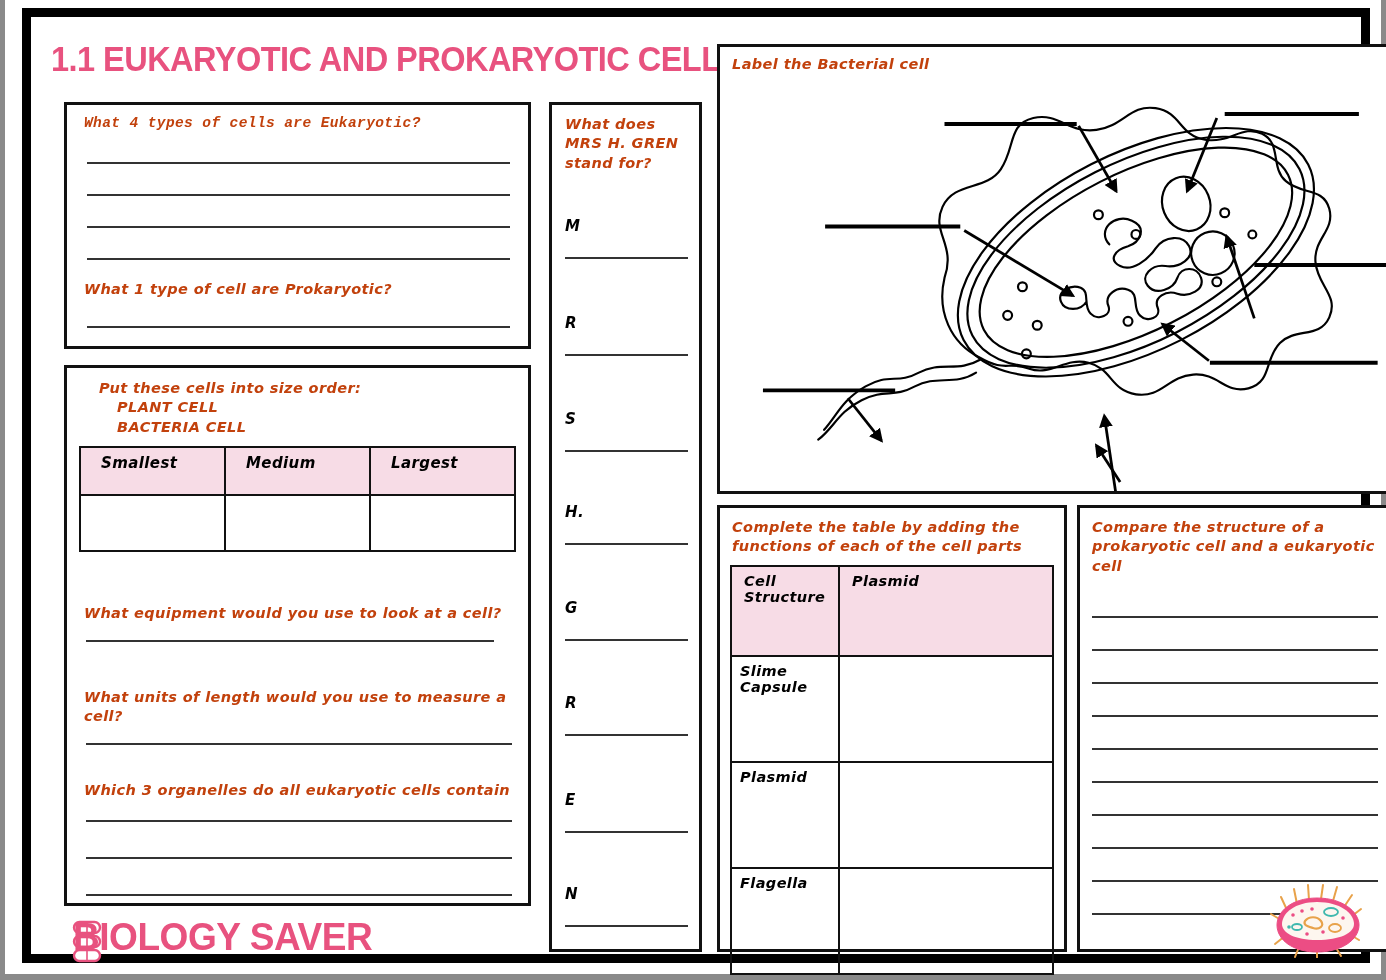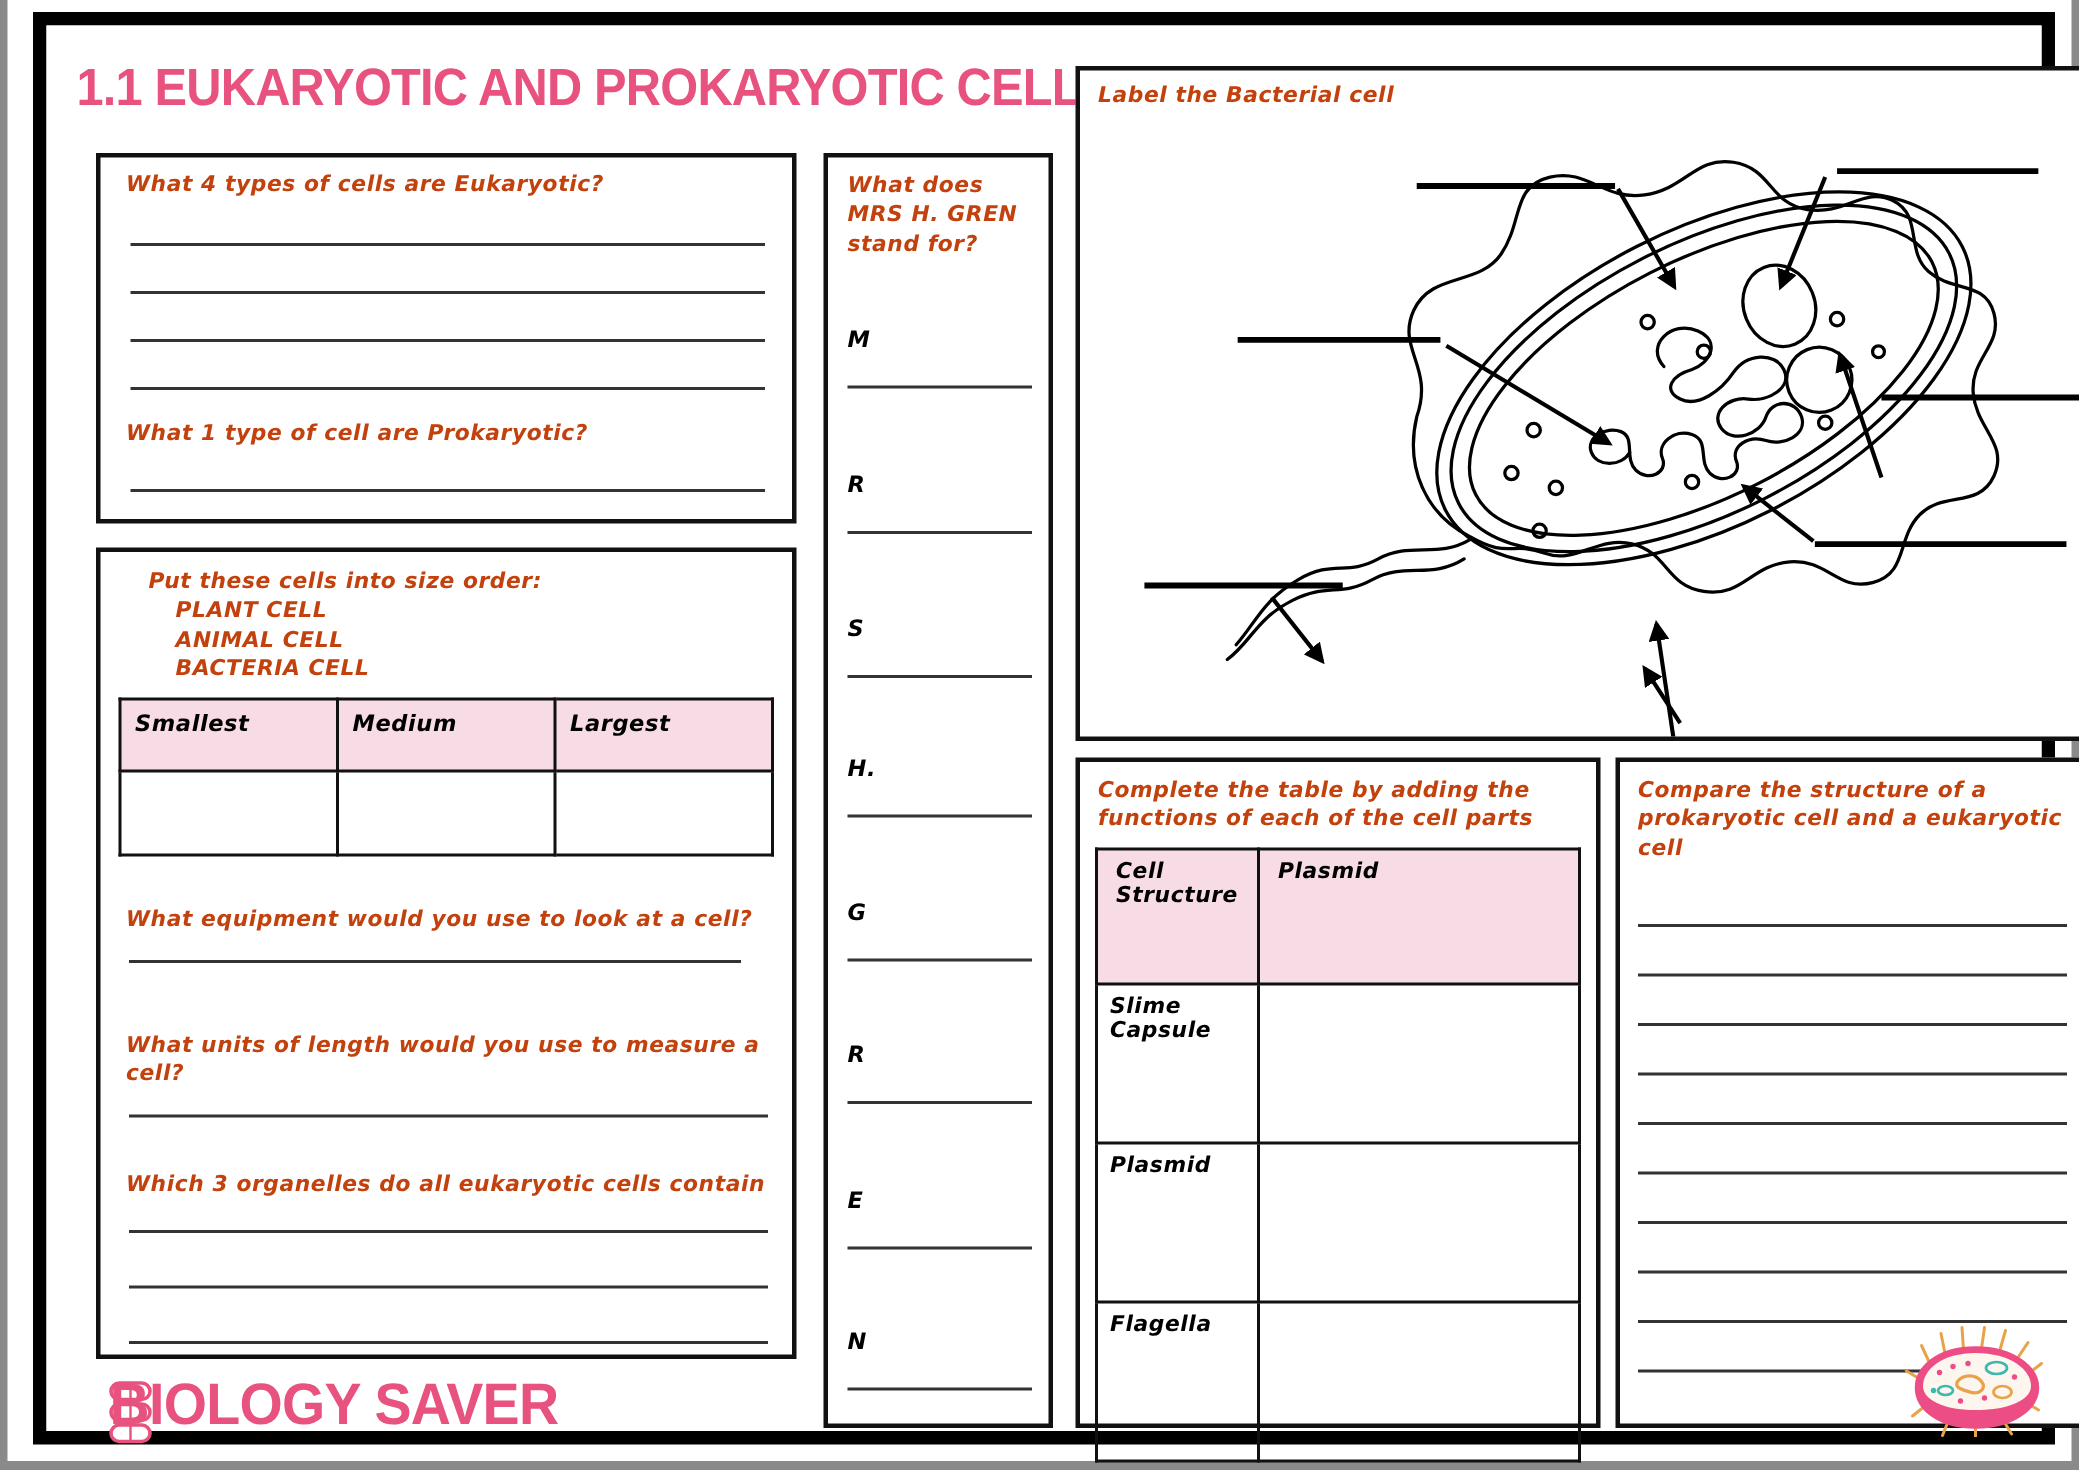--- a/index.html
+++ b/index.html
@@ -61,21 +61,21 @@
   #box-eukaryotic .q{position:absolute;}
 
   
   #box-sizeorder{left:33px;top:348px;width:467px;height:541px;}
   .listline{display:block;margin-left:18px;}
   table.sizetable{
     border-collapse:collapse;width:100%;table-layout:fixed;
   }
   table.sizetable th,table.sizetable td{
     border:2px solid #111;
-    padding:6px 9px;
+    padding:6px 20px;
     text-align:left;
     vertical-align:top;
   }
   table.sizetable th{
     background:#f7dce6;
     font-family:"DejaVu Sans",sans-serif;
     font-style:italic;font-weight:bold;font-size:15px;
     height:34px;
     letter-spacing:0.4px;
   }
@@ -142,34 +142,33 @@
 </head>
 <body>
 
 <div class="page">
   <div class="frame">
   <div class="inner">
 
     <div class="title">1.1 EUKARYOTIC AND PROKARYOTIC CELLS</div>
 
     <div class="box" id="box-eukaryotic">
-      <div class="q" style="left:17px;top:9px;">What 4 types of cells are Eukaryotic?</div>
+      <div class="q" style="left:17px;top:9px;font-family:Liberation Mono, monospace;">What 4 types of cells are Eukaryotic?</div>
       <div class="rule" style="position:absolute;left:20px;right:18px;top:57px;"></div>
       <div class="rule" style="position:absolute;left:20px;right:18px;top:89px;"></div>
       <div class="rule" style="position:absolute;left:20px;right:18px;top:121px;"></div>
       <div class="rule" style="position:absolute;left:20px;right:18px;top:153px;"></div>
       <div class="q" style="left:17px;top:175px;">What 1 type of cell are Prokaryotic?</div>
       <div class="rule" style="position:absolute;left:20px;right:18px;top:221px;"></div>
     </div>
 
     <div class="box" id="box-sizeorder">
       <div style="padding:11px 0 0 32px;">
         <div class="q">Put these cells into size order:</div>
         <div class="q listline">PLANT CELL</div>
-        <div class="q listline">ANIMAL CELL</div>
         <div class="q listline">BACTERIA CELL</div>
       </div>
 
       <div style="padding:9px 12px 0 12px;">
         <table class="sizetable">
           <tbody>
                 <tr>
             <th>Smallest</th>
             <th>Medium</th>
             <th>Largest</th>

